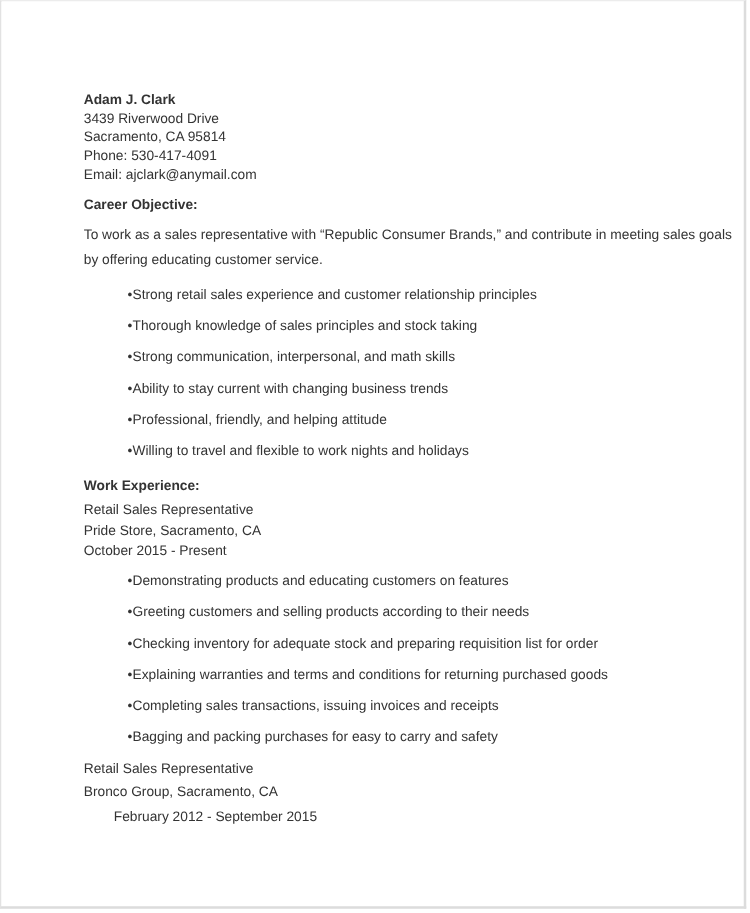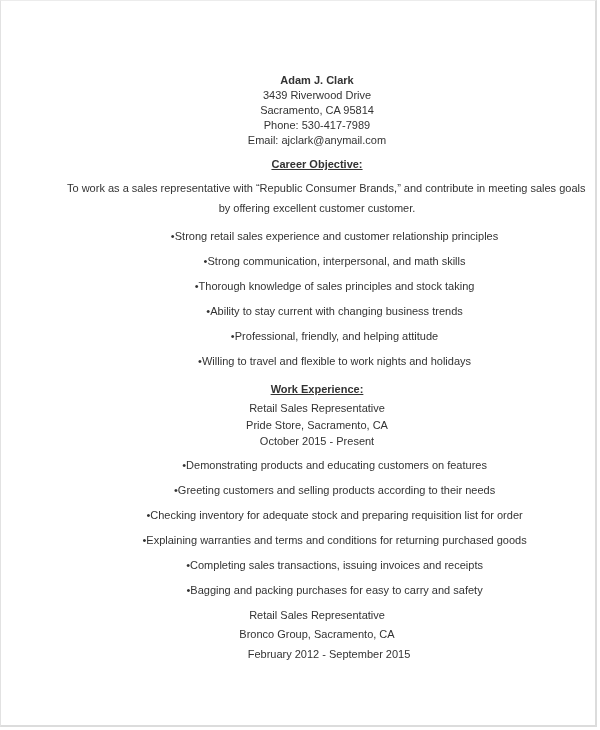--- a/index.html
+++ b/index.html
@@ -10,61 +10,60 @@
     }
     .page {
       position: absolute; left: 0; top: 0;
       width: 597px; height: 727px;
       border-left: 1px solid #e2e2e2;
       border-right: 2px solid #dcdcdc;
       border-bottom: 2px solid #dcdcdc;
       border-top: 1px solid #ececec;
       box-sizing: border-box;
       background: #fff;
-      text-align: center;
     }
     .content {
       position: absolute; left: 66px; top: 72px; width: 500px;
       font-size: 11px;
     }
     .name { font-weight: bold; line-height: 15px; }
     .line { line-height: 15px; white-space: nowrap; }
-    .heading { font-weight: bold; line-height: 15px; white-space: nowrap; text-decoration: underline; }
+    .heading { font-weight: bold; line-height: 15px; white-space: nowrap; }
     .para { line-height: 20px; }
     .bullets { margin: 0; padding: 0 0 0 35px; list-style: none; }
     .bullets li { line-height: 25px; white-space: nowrap; }
     .bullets li .dot { display: inline-block; width: 4px; }
   </style>
 </head>
 <body>
 
 <div class="page">
   <div class="content">
 
     <div>
       <div class="name">Adam J. Clark</div>
       <div class="line">3439 Riverwood Drive</div>
       <div class="line">Sacramento, CA 95814</div>
-      <div class="line">Phone: 530-417-7989</div>
+      <div class="line">Phone: 530-417-4091</div>
       <div class="line">Email: ajclark@anymail.com</div>
     </div>
 
     <div style="margin-top:9px;">
       <div class="heading">Career Objective:</div>
       <div class="para" style="margin-top:6px;">
         <div class="line" style="line-height:20px;">To work as a sales representative with “Republic Consumer Brands,” and contribute in meeting sales goals</div>
-        <div class="line" style="line-height:20px;">by offering excellent customer customer.</div>
+        <div class="line" style="line-height:20px;">by offering educating customer service.</div>
       </div>
     </div>
 
     <div style="margin-top:6px;">
       <ul class="bullets" style="margin-top:5px;">
         <li><span class="dot">•</span><span>Strong retail sales experience and customer relationship principles</span></li>
+        <li><span class="dot">•</span><span>Thorough knowledge of sales principles and stock taking</span></li>
         <li><span class="dot">•</span><span>Strong communication, interpersonal, and math skills</span></li>
-        <li><span class="dot">•</span><span>Thorough knowledge of sales principles and stock taking</span></li>
         <li><span class="dot">•</span><span>Ability to stay current with changing business trends</span></li>
         <li><span class="dot">•</span><span>Professional, friendly, and helping attitude</span></li>
         <li><span class="dot">•</span><span>Willing to travel and flexible to work nights and holidays</span></li>
       </ul>
     </div>
 
     <div style="margin-top:8px;">
       <div class="heading">Work Experience:</div>
 
       <div style="margin-top:3px;">

